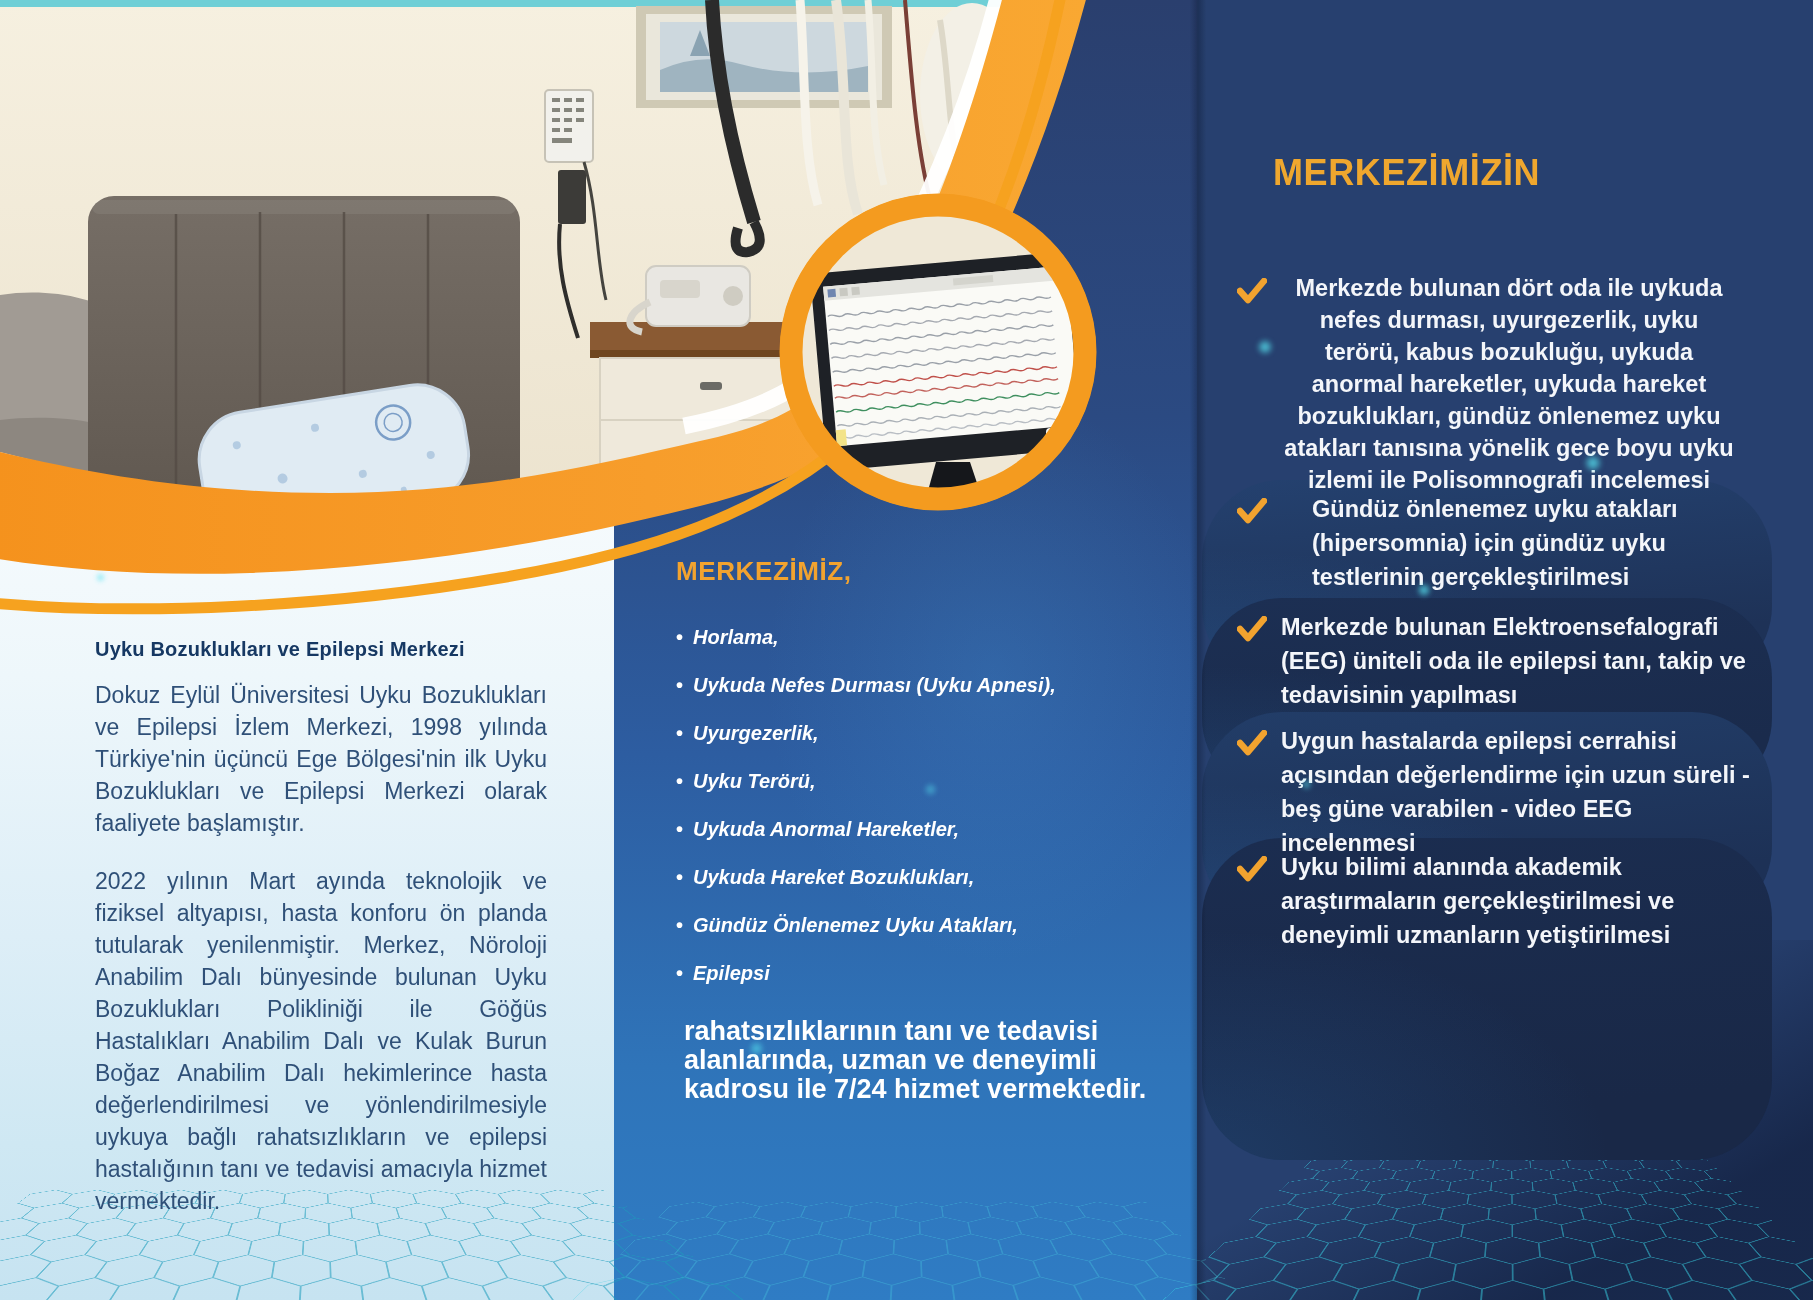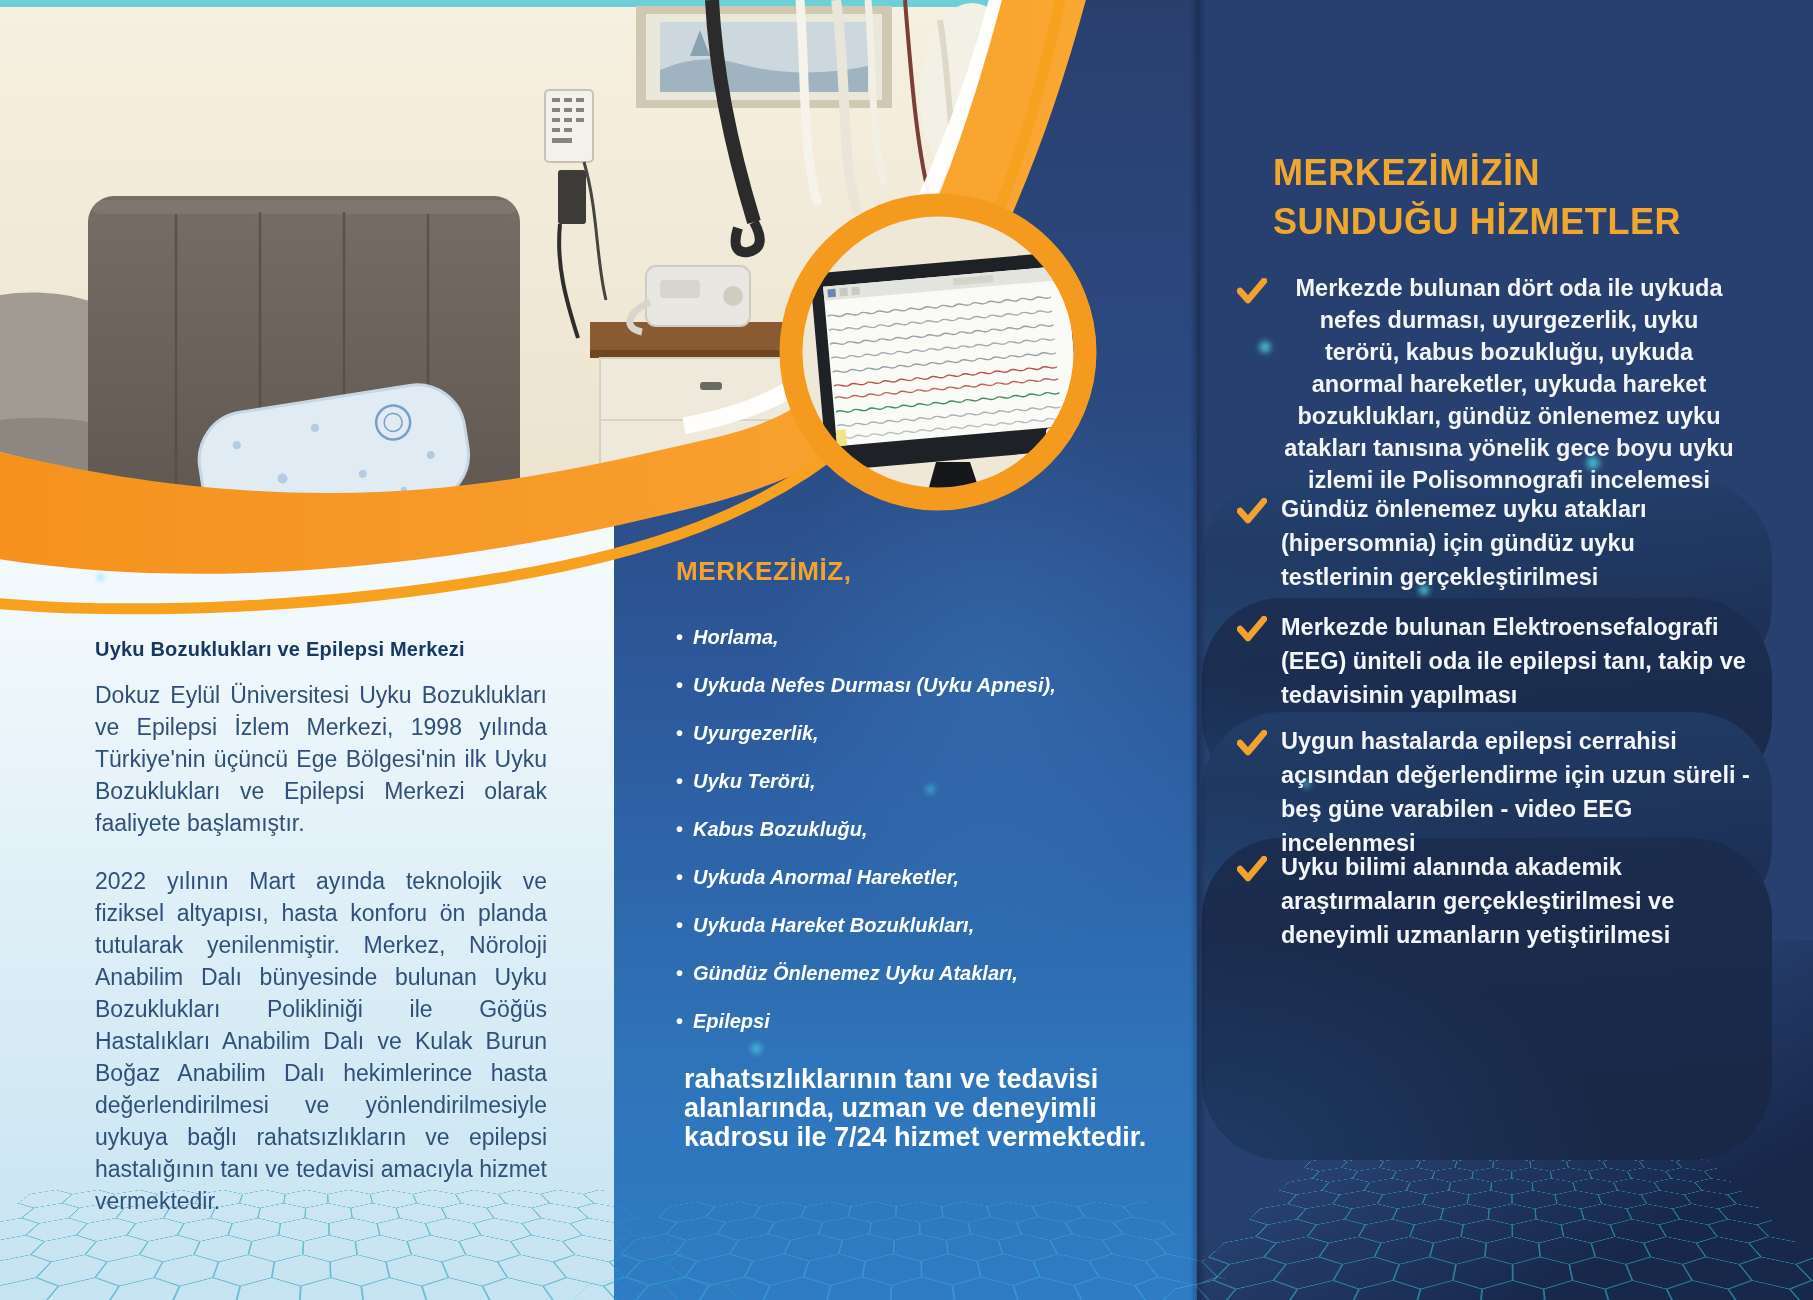--- a/index.html
+++ b/index.html
@@ -60,21 +60,21 @@
   .mid-text li .bullet{margin-right:10px;font-style:normal;}
   .mid-text .closing{margin:20px 0 0 8px;width:470px;font-size:27px;line-height:29px;font-weight:600;font-style:normal;}
   
   .r-title{position:absolute;left:1273px;top:148px;z-index:20;
     font-size:36px;line-height:49px;font-weight:800;color:#efa72e;letter-spacing:.6px;}
   .svc{position:absolute;z-index:22;display:flex;align-items:flex-start;}
   .svc .chk{flex:0 0 auto;margin-top:6px;}
   .svc p{margin:0 0 0 14px;font-size:23.5px;font-weight:600;color:#f4f6fa;}
   .svc-1{left:1237px;top:272px;width:500px;text-align:center;}
   .svc-1 p{line-height:32px;}
-  .svc-2{left:1237px;top:492px;width:512px;}
+  .svc-2{left:1237px;top:492px;width:512px;gap:31px;}
   .svc-3{left:1237px;top:610px;width:512px;}
   .svc-4{left:1237px;top:724px;width:520px;}
   .svc-5{left:1237px;top:850px;width:512px;}
   .svc-2 p,.svc-3 p,.svc-4 p,.svc-5 p{line-height:34px;}
   .card{position:absolute;left:1202px;width:570px;border-radius:80px;z-index:15;}
   .card-a{top:480px;height:206px;
     background:radial-gradient(130% 120% at 0% 100%, rgba(47,116,188,.30), rgba(47,116,188,0) 55%),
                linear-gradient(175deg,#24416f 0%,#1e3257 75%);}
   .card-b{top:598px;height:200px;
     background:radial-gradient(130% 120% at 0% 100%, rgba(47,116,188,.22), rgba(47,116,188,0) 55%),
@@ -302,32 +302,30 @@
     <p>2022 yılının Mart ayında teknolojik ve fiziksel altyapısı, hasta konforu ön planda tutularak yenilenmiştir. Merkez, Nöroloji Anabilim Dalı bünyesinde bulunan Uyku Bozuklukları Polikliniği ile Göğüs Hastalıkları Anabilim Dalı ve Kulak Burun Boğaz Anabilim Dalı hekimlerince hasta değerlendirilmesi ve yönlendirilmesiyle uykuya bağlı rahatsızlıkların ve epilepsi hastalığının tanı ve tedavisi amacıyla hizmet vermektedir.</p>
   </div>
 
   <div class="mid-text">
     <h3>MERKEZİMİZ,</h3>
     <ul>
       <li><span class="bullet">•</span><span>Horlama,</span></li>
       <li><span class="bullet">•</span><span>Uykuda Nefes Durması (Uyku Apnesi),</span></li>
       <li><span class="bullet">•</span><span>Uyurgezerlik,</span></li>
       <li><span class="bullet">•</span><span>Uyku Terörü,</span></li>
-      <li><span class="bullet">•</span><span>Kabus Bozukluğu,</span></li>
       <li><span class="bullet">•</span><span>Uykuda Anormal Hareketler,</span></li>
       <li><span class="bullet">•</span><span>Uykuda Hareket Bozuklukları,</span></li>
       <li><span class="bullet">•</span><span>Gündüz Önlenemez Uyku Atakları,</span></li>
       <li><span class="bullet">•</span><span>Epilepsi</span></li>
     </ul>
     <p class="closing">rahatsızlıklarının tanı ve tedavisi alanlarında, uzman ve deneyimli kadrosu ile 7/24 hizmet vermektedir.</p>
   </div>
 
   <div class="r-title">
     <div>MERKEZİMİZİN</div>
-    <div>SUNDUĞU HİZMETLER</div>
   </div>
 
   <div class="card card-a"></div>
   <div class="card card-b"></div>
   <div class="card card-c"></div>
   <div class="card card-d"></div>
 
   <div class="svc svc-1">
     <svg class="chk" width="30" height="26" viewBox="0 0 30 26">
       <path d="M3,13 L11,22 L27,3" fill="none" stroke="#f2a32f" stroke-width="6.5" stroke-linecap="round" stroke-linejoin="round"></path>

